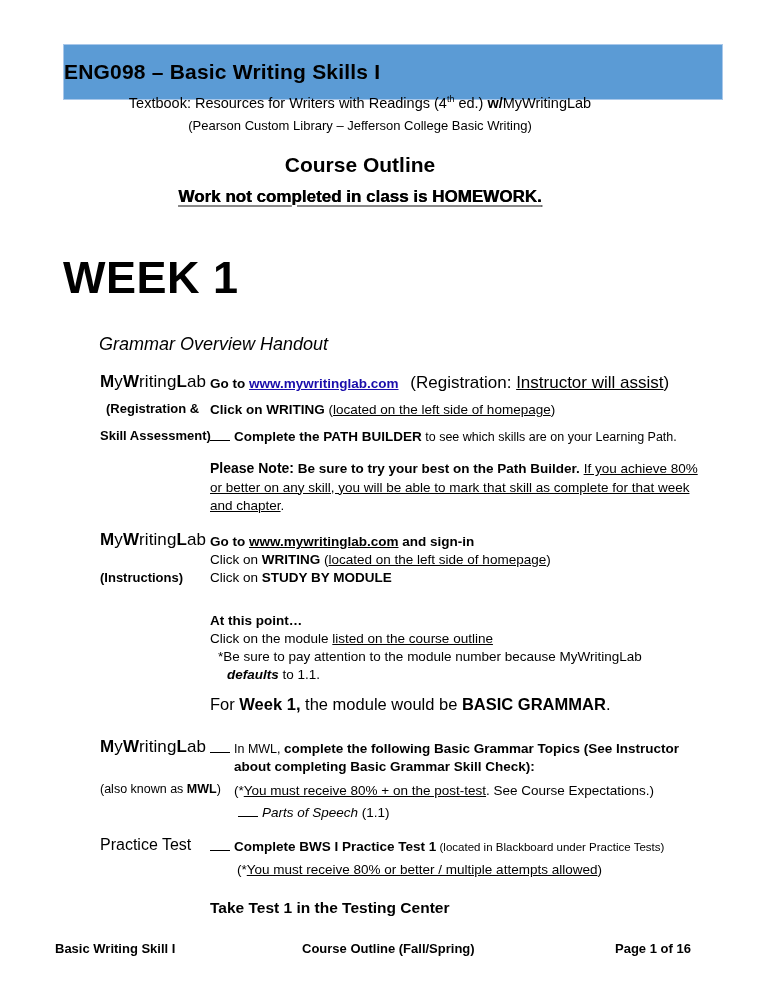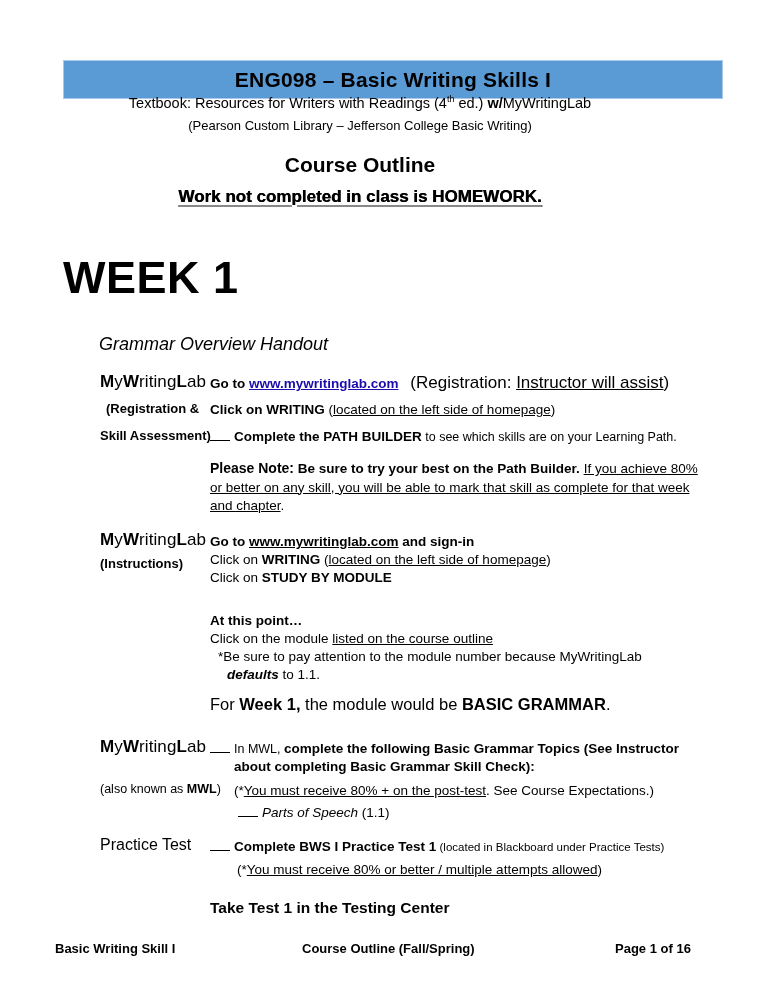--- a/index.html
+++ b/index.html
@@ -12,25 +12,25 @@
       height: 994px;
       position: relative;
       overflow: hidden;
       font-family: "Liberation Sans", "DejaVu Sans", sans-serif;
       color: #000;
     }
 
     .title-bar {
       position: absolute;
       left: 63px; top: 44px;
-      width: 660px; height: 39px;
+      width: 660px; height: 56px;
       background: #5b9bd5;
       border: 1px solid #a9c8ea;
       box-sizing: border-box;
-      display: flex; align-items: center; justify-content: center; margin-top: 16px;
+      display: flex; align-items: center; 
     }
     .title-bar h1 {
       margin: 0;
       font-family: "Liberation Sans", sans-serif;
       font-weight: bold;
       font-size: 21px;
       letter-spacing: 0.2px;
     }
 
     .center-line {
@@ -142,21 +142,21 @@
   <span class="blank"></span><span class="bold">Complete the PATH BUILDER</span><span class="small"> to see which skills are on your Learning Path.</span>
 </div>
 
 <div class="right-col" style="top:459px; width:500px; line-height:18.5px;">
   <span class="note-label">Please Note:</span><span class="bold">  Be sure to try your best on the Path Builder.</span>
   <span class="u">If you achieve 80% or better on any skill, you will be able to mark that skill as complete for that week and chapter</span><span>.</span>
 </div>
 
 <div class="left-col" style="top:530px;">
   <div class="logo"><b>M</b><span>y</span><b>W</b><span>riting</span><b>L</b><span>ab</span></div>
-  <div class="bold" style="font-size:13px; margin-top:6px;">(Instructions)</div>
+  <div class="bold" style="font-size:13px; margin-top:20px;">(Instructions)</div>
 </div>
 <div class="right-col" style="top:533px;">
   <div><span class="bold">Go to </span><span class="bold u">www.mywritinglab.com</span><span class="bold"> and sign-in</span></div>
   <div><span>Click on </span><span class="bold">WRITING</span><span> (</span><span class="u">located on the left side of homepage</span><span>)</span></div>
   <div><span>Click on </span><span class="bold">STUDY BY MODULE</span></div>
 </div>
 <div class="right-col" style="top:612px;">
   <div class="bold">At this point…</div>
   <div><span>Click on the module </span><span class="u">listed on the course outline</span></div>
   <div style="padding-left:8px;">*Be sure to pay attention to the module number because MyWritingLab</div>

